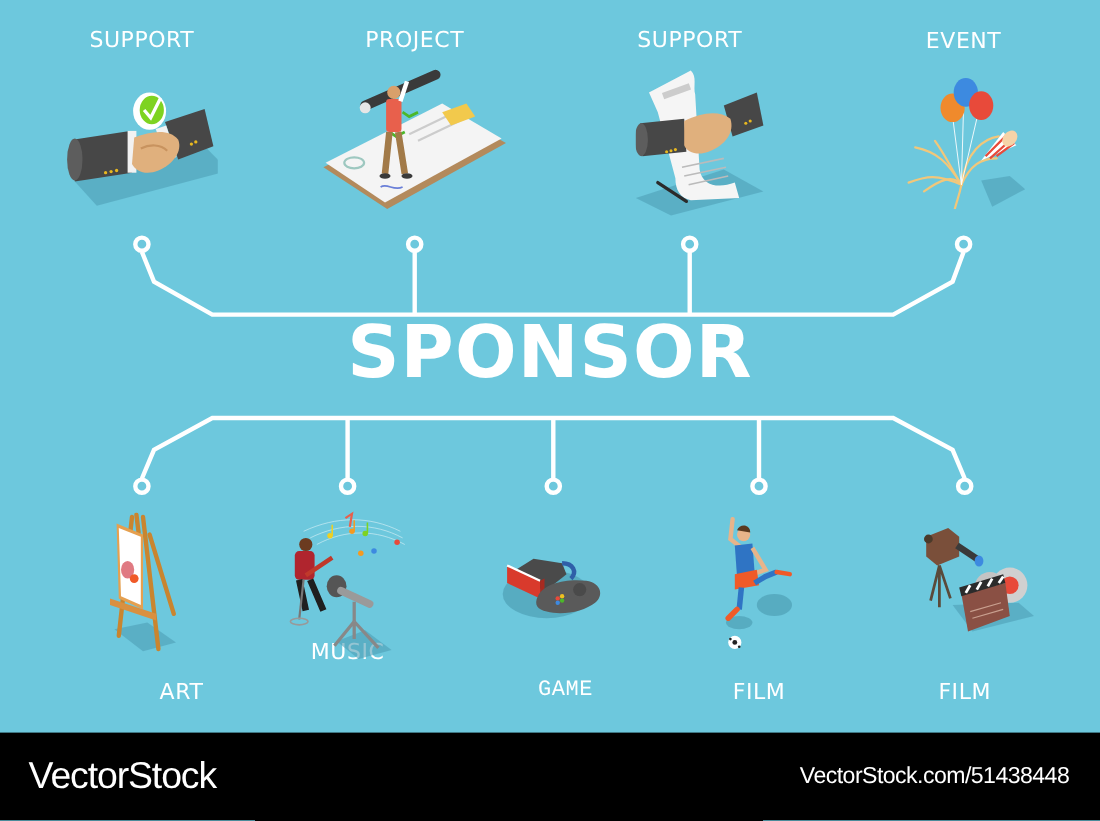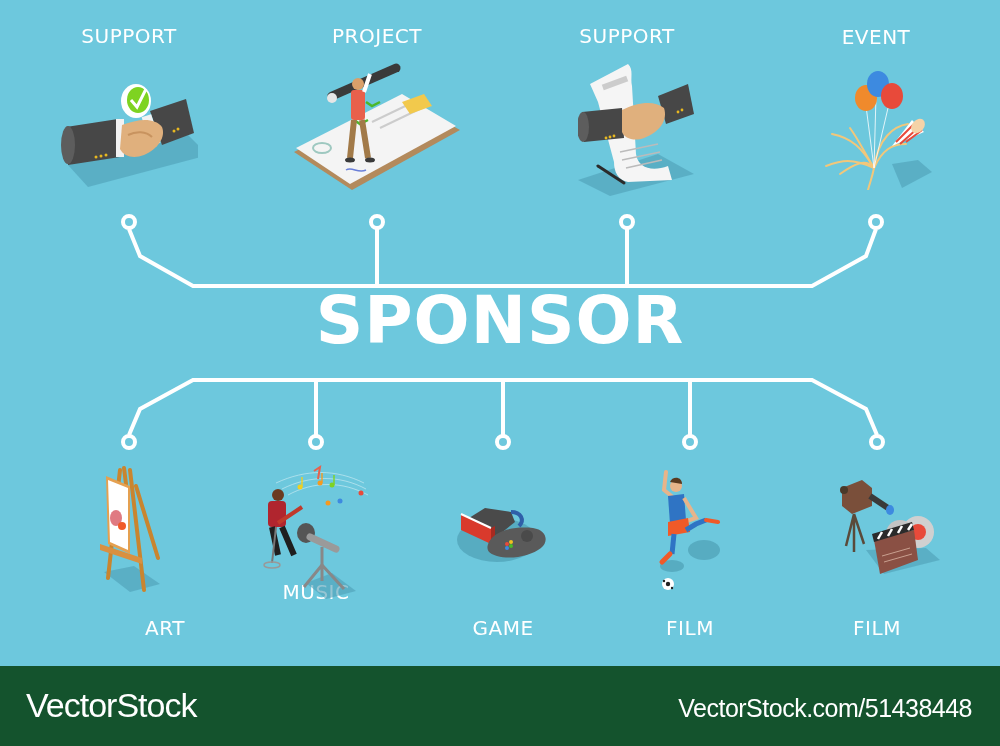--- a/index.html
+++ b/index.html
@@ -2,23 +2,23 @@
 <html><head>
 <meta charset="utf-8">
 <style>
   html, body { margin: 0; padding: 0; }
   body { width: 1000px; height: 746px; position: relative; overflow: hidden; background: #6dc8dd; font-family: "DejaVu Sans", sans-serif; }
   .canvas { position: absolute; left: 0; top: 0; width: 1000px; height: 666px; background: #6dc8dd; }
   .connectors { position: absolute; left: 0; top: 0; width: 1000px; height: 666px; }
   .label { position: absolute; color: #ffffff; font-size: 20px; letter-spacing: 0.5px; transform: translateX(-50%); white-space: nowrap; font-family: "DejaVu Sans", sans-serif; }
   .title { position: absolute; left: 500px; top: 288px; transform: translateX(-50%); color: #ffffff; font-weight: bold; font-size: 66px; letter-spacing: 1px; font-family: "DejaVu Sans", sans-serif; line-height: 1; }
   .icon { position: absolute; }
-  .footer { position: absolute; left: 0; top: 666px; width: 1000px; height: 80px; background: #14532d; color: #ffffff; }
+  .footer { position: absolute; left: 0; top: 666px; width: 1000px; height: 80px; background: #000000; color: #ffffff; }
   .brand { position: absolute; left: 26px; top: 20px; font-size: 34px; font-family: "Liberation Sans", sans-serif; letter-spacing: -1px; }
-  .ref { position: absolute; right: 28px; top: 28px; font-size: 25px; font-family: "Liberation Sans", sans-serif; letter-spacing: -0.5px; }
+  .ref { position: absolute; right: 28px; top: 28px; font-size: 21px; font-family: "Liberation Sans", sans-serif; letter-spacing: -0.5px; }
 </style>
 </head>
 <body>
 
 <div class="canvas">
 
   <svg class="connectors" viewBox="0 0 1000 666" xmlns="http://www.w3.org/2000/svg">
     <g fill="none" stroke="#ffffff" stroke-width="4" stroke-linejoin="miter">
 
       <polyline points="129,229 140,256 193,286 812,286 866,256 876,229"></polyline>
@@ -44,21 +44,21 @@
 
   <div class="title">SPONSOR</div>
 
   <div class="label" style="left:129px; top:24px;">SUPPORT</div>
   <div class="label" style="left:377px; top:24px;">PROJECT</div>
   <div class="label" style="left:627px; top:24px;">SUPPORT</div>
   <div class="label" style="left:876px; top:25px;text-align:right;">EVENT</div>
 
   <div class="label" style="left:117px; top:616px;margin-left:48px;">ART</div>
   <div class="label" style="left:316px; top:580px;">MUSIC</div>
-  <div class="label" style="left:503px; top:616px;">GAME</div>
+  <div class="label" style="left:514px; top:616px;font-family:Liberation Mono, monospace;">GAME</div>
   <div class="label" style="left:690px; top:616px;">FILM</div>
   <div class="label" style="left:877px; top:616px;">FILM</div>
 
   <svg class="icon" style="left:58px; top:75px;" width="140" height="115" viewBox="0 0 140 115">
     <polygon points="10,90 130,60 150,80 30,112" fill="#4f9fb5" opacity="0.6"></polygon>
 
     <path d="M8,52 L60,44 L62,82 L10,90 Z" fill="#474747"></path>
     <ellipse cx="10" cy="70" rx="7" ry="19" fill="#5d5d5d"></ellipse>
     <rect x="58" y="44" width="8" height="38" fill="#f2f2f2"></rect>
 

